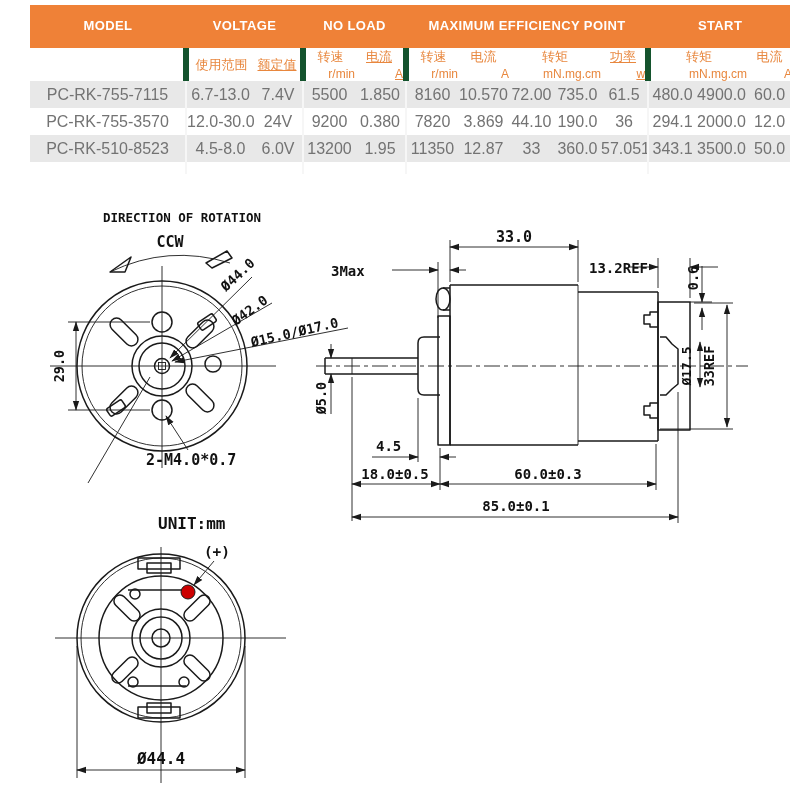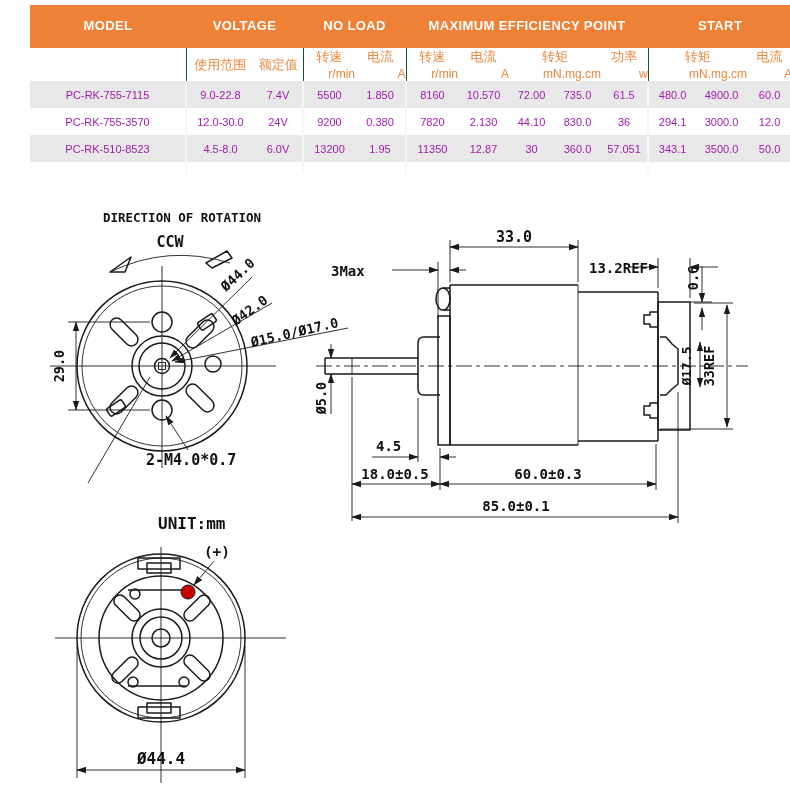--- a/index.html
+++ b/index.html
@@ -7,25 +7,25 @@
         font-family:"Liberation Sans",sans-serif;}
   
   table.spec{position:absolute;left:30px;top:5px;width:762px;border-collapse:collapse;
              table-layout:fixed;}
   table.spec th,table.spec td{padding:0;margin:0;overflow:hidden;white-space:nowrap;}
   tr.ghead th{background:#EF8137;color:#FFFFFF;font-size:13px;font-weight:bold;
               height:43px;text-align:center;letter-spacing:.4px;line-height:1.25;}
   tr.sub th{height:32px;background:#FFFFFF;color:#E8873E;font-weight:normal;
             font-size:13px;text-align:center;vertical-align:middle;}
   .sh-unit{font-size:12px;display:flex;justify-content:flex-end;margin-top:1px;}
-  tr.data td{height:27px;font-size:11px;color:#a21caf;text-align:center;}
+  tr.data td{height:27px;font-size:16px;color:#737373;text-align:center;}
   tr.data.alt td{background:#E8E8E8;}
   td.model,th.model{text-align:left;padding-left:15px;}
   .ge{border-right:2px solid #F6F6F6;}
-  tr.sub .ge{border-right:1px solid #14532d;}
+  tr.sub .ge{border-right:6px solid #14532d;text-decoration:underline;}
   tr.stub td{height:12px;background:#fff;}
   
   svg.draw{position:absolute;left:0;top:0;}
   .ol{fill:none;stroke:#1A1A1A;stroke-width:1.5;stroke-linejoin:round;}
   .tl{fill:none;stroke:#1A1A1A;stroke-width:0.9;}
   .cl{fill:none;stroke:#1A1A1A;stroke-width:0.9;stroke-dasharray:16 4 4 4;}
   text.dt{font-family:"DejaVu Sans Mono",monospace;fill:#111111;font-weight:600;}
 </style>
 </head>
 <body>
@@ -114,57 +114,57 @@
             <div>电流</div>
             <div class="sh-unit">
               <span>A</span>
             </div>
           </th>
         </tr>
       </thead>
       <tbody>
         <tr class="data alt">
           <td class="model ge">PC-RK-755-7115</td>
-          <td>9.0-22.8</td>
+          <td>6.7-13.0</td>
           <td class="ge">7.4V</td>
           <td>5500</td>
           <td class="ge">1.850</td>
           <td>8160</td>
           <td>10.570</td>
           <td>72.00</td>
           <td>735.0</td>
           <td class="ge">61.5</td>
           <td>480.0</td>
           <td>4900.0</td>
           <td>60.0</td>
         </tr>
         <tr class="data">
           <td class="model ge">PC-RK-755-3570</td>
           <td>12.0-30.0</td>
           <td class="ge">24V</td>
           <td>9200</td>
           <td class="ge">0.380</td>
           <td>7820</td>
-          <td>2.130</td>
+          <td>3.869</td>
           <td>44.10</td>
-          <td>830.0</td>
+          <td>190.0</td>
           <td class="ge">36</td>
           <td>294.1</td>
-          <td>3000.0</td>
+          <td>2000.0</td>
           <td>12.0</td>
         </tr>
         <tr class="data alt">
           <td class="model ge">PC-RK-510-8523</td>
           <td>4.5-8.0</td>
           <td class="ge">6.0V</td>
           <td>13200</td>
           <td class="ge">1.95</td>
           <td>11350</td>
           <td>12.87</td>
-          <td>30</td>
+          <td>33</td>
           <td>360.0</td>
           <td class="ge">57.051</td>
           <td>343.1</td>
           <td>3500.0</td>
           <td>50.0</td>
         </tr>
         <tr class="stub">
           <td class="ge"></td>
           <td></td>
           <td class="ge"></td>

